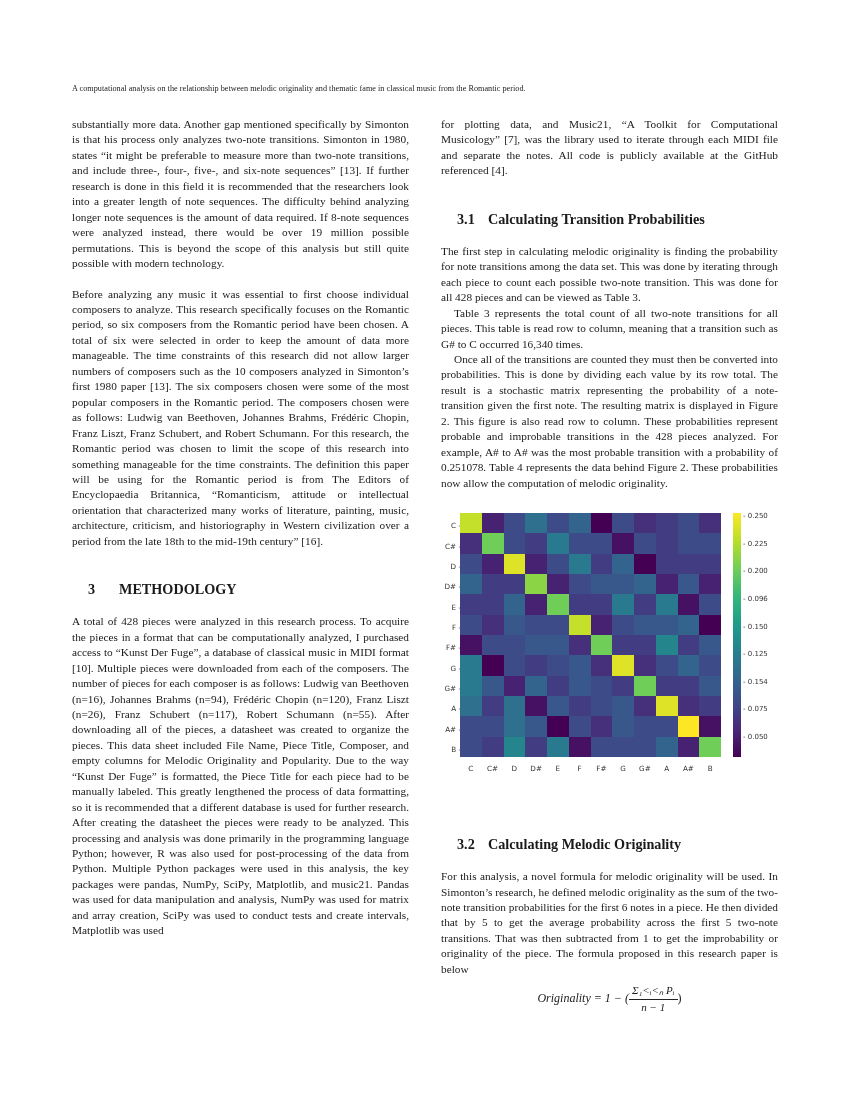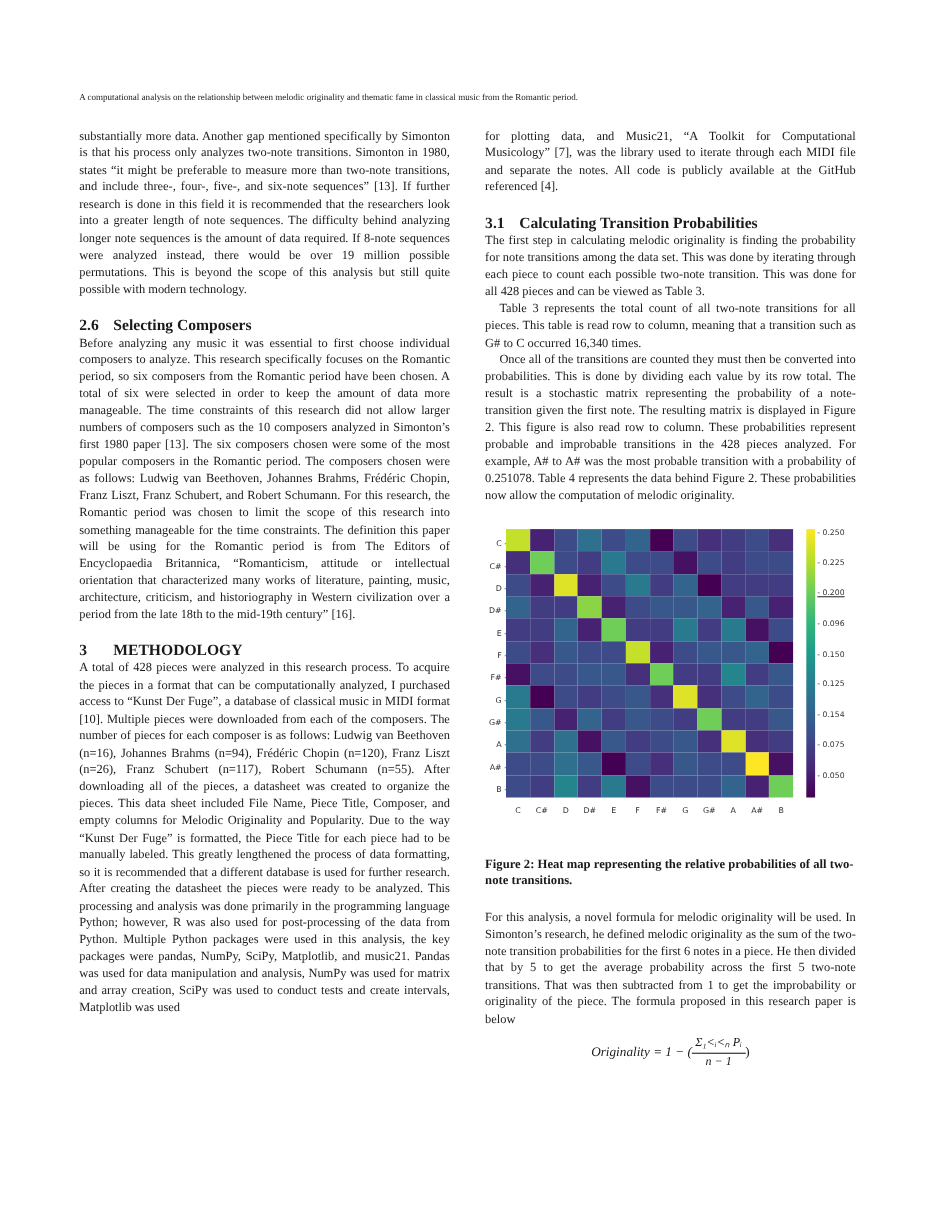--- a/index.html
+++ b/index.html
@@ -3,21 +3,21 @@
 <meta charset="utf-8">
 <style>
   html, body { margin:0; padding:0; background:#ffffff; }
   body { width:850px; height:1100px; position:relative; overflow:hidden; color:#1a1a1a; }
   .running-head { position:absolute; left:72px; top:84px; font-family:Liberation Serif, serif; font-size:8.2px; color:#222; letter-spacing:0.02px; }
   .col { position:absolute; top:117px; width:337px; font-family:"Liberation Serif", serif; font-size:11.3px; line-height:15.45px; text-align:justify; hyphens:auto; }
   .col-left { left:72px; }
   .col-right { left:441px; }
   .col p { margin:0; }
   .col p.indent { text-indent:13px; }
-  h2.sec { font-family:"Liberation Serif", serif; font-weight:bold; font-size:14.2px; margin:0; line-height:18px; }
+  h2.sec { font-family:"Liberation Serif", serif; font-weight:bold; font-size:14.2px; margin:16px; line-height:18px; }
   h2.sec .num { display:inline-block; width:31px; }
   .gap-a { height:15px; }
   .gap-b { height:18px; }
   .figure { position:relative; width:337px; height:290px; margin-top:20px; }
   .heat-ylabels { position:absolute; left:0; top:0; width:20px; }
   .heat-ylabel { position:absolute; right:0; font-family:"DejaVu Sans", sans-serif; font-size:7.2px; color:#333; width:24px; text-align:right; }
   .heat-grid { position:absolute; left:19px; top:2px; width:261px; height:244px; display:grid; grid-template-columns:repeat(12,1fr); grid-template-rows:repeat(12,1fr); }
   .heat-cell { width:100%; height:100%; }
   .heat-xlabels { position:absolute; left:19px; top:250px; width:261px; display:grid; grid-template-columns:repeat(12,1fr); }
   .heat-xlabel { font-family:"DejaVu Sans", sans-serif; font-size:7.2px; color:#333; text-align:center; }
@@ -30,21 +30,20 @@
   .formula .frac .den { display:block; font-style:italic; font-size:11px; }
 </style>
 </head>
 <body>
 
 <div class="running-head">A computational analysis on the relationship between melodic originality and thematic fame in classical music from the Romantic period.</div>
 
 <div class="col col-left">
   <p>substantially more data. Another gap mentioned specifically by Simonton is that his process only analyzes two-note transitions. Simonton in 1980, states “it might be preferable to measure more than two-note transitions, and include three-, four-, five-, and six-note sequences” [13]. If further research is done in this field it is recommended that the researchers look into a greater length of note sequences. The difficulty behind analyzing longer note sequences is the amount of data required. If 8-note sequences were analyzed instead, there would be over 19 million possible permutations. This is beyond the scope of this analysis but still quite possible with modern technology.</p>
   <div class="gap-a"></div>
-  <h2 class="sec"><span class="num">2.6</span><span>Selecting Composers</span></h2>
   <p>Before analyzing any music it was essential to first choose individual composers to analyze. This research specifically focuses on the Romantic period, so six composers from the Romantic period have been chosen. A total of six were selected in order to keep the amount of data more manageable. The time constraints of this research did not allow larger numbers of composers such as the 10 composers analyzed in Simonton’s first 1980 paper [13]. The six composers chosen were some of the most popular composers in the Romantic period. The composers chosen were as follows: Ludwig van Beethoven, Johannes Brahms, Frédéric Chopin, Franz Liszt, Franz Schubert, and Robert Schumann. For this research, the Romantic period was chosen to limit the scope of this research into something manageable for the time constraints. The definition this paper will be using for the Romantic period is from The Editors of Encyclopaedia Britannica, “Romanticism, attitude or intellectual orientation that characterized many works of literature, painting, music, architecture, criticism, and historiography in Western civilization over a period from the late 18th to the mid-19th century” [16].</p>
   <div class="gap-a"></div>
   <h2 class="sec"><span class="num">3</span><span>METHODOLOGY</span></h2>
   <p>A total of 428 pieces were analyzed in this research process. To acquire the pieces in a format that can be computationally analyzed, I purchased access to “Kunst Der Fuge”, a database of classical music in MIDI format [10]. Multiple pieces were downloaded from each of the composers. The number of pieces for each composer is as follows: Ludwig van Beethoven (n=16), Johannes Brahms (n=94), Frédéric Chopin (n=120), Franz Liszt (n=26), Franz Schubert (n=117), Robert Schumann (n=55). After downloading all of the pieces, a datasheet was created to organize the pieces. This data sheet included File Name, Piece Title, Composer, and empty columns for Melodic Originality and Popularity. Due to the way “Kunst Der Fuge” is formatted, the Piece Title for each piece had to be manually labeled. This greatly lengthened the process of data formatting, so it is recommended that a different database is used for further research. After creating the datasheet the pieces were ready to be analyzed. This processing and analysis was done primarily in the programming language Python; however, R was also used for post-processing of the data from Python. Multiple Python packages were used in this analysis, the key packages were pandas, NumPy, SciPy, Matplotlib, and music21. Pandas was used for data manipulation and analysis, NumPy was used for matrix and array creation, SciPy was used to conduct tests and create intervals, Matplotlib was used</p>
 </div>
 
 <div class="col col-right">
   <p>for plotting data, and Music21, “A Toolkit for Computational Musicology” [7], was the library used to iterate through each MIDI file and separate the notes. All code is publicly available at the GitHub referenced [4].</p>
   <div class="gap-a"></div>
   <h2 class="sec"><span class="num">3.1</span><span>Calculating Transition Probabilities</span></h2>
@@ -228,25 +227,25 @@
         <div class="heat-xlabel">B</div>
       </div>
     <div class="colorbar"></div>
     <div id="cbticks">
         <div class="cbar-tick" style="top: 218.919px;">- 0.050</div>
         <div class="cbar-tick" style="top: 191.317px;">- 0.075</div>
         <div class="cbar-tick" style="top: 163.715px;">- 0.154</div>
         <div class="cbar-tick" style="top: 136.113px;">- 0.125</div>
         <div class="cbar-tick" style="top: 108.511px;">- 0.150</div>
         <div class="cbar-tick" style="top: 80.9095px;">- 0.096</div>
-        <div class="cbar-tick" style="top: 53.3077px; text-decoration: underline;">- 0.200</div>
+        <div class="cbar-tick" style="top: 53.3077px;">- 0.200</div>
         <div class="cbar-tick" style="top: 25.7059px;">- 0.225</div>
         <div class="cbar-tick" style="top: -1.89593px;">- 0.250</div>
       </div>
   </div>
 
-  <div class="caption">Figure 2: Heat map representing the relative probabilities of all two-note transitions.</div>
   <div class="gap-b"></div>
+  <h2 class="sec"><span class="num">3.2</span><span>Calculating Melodic Originality</span></h2>
   <p>For this analysis, a novel formula for melodic originality will be used. In Simonton’s research, he defined melodic originality as the sum of the two-note transition probabilities for the first 6 notes in a piece. He then divided that by 5 to get the average probability across the first 5 two-note transitions. That was then subtracted from 1 to get the improbability or originality of the piece. The formula proposed in this research paper is below</p>
   <div class="formula">
     <span style="font-style:italic">Originality = 1 − (</span><span class="frac"><span class="numr">Σ₁&lt;ᵢ&lt;ₙ Pᵢ</span><span class="den">n − 1</span></span><span>)</span>
   </div>
 </div>
 
 </body></html>

